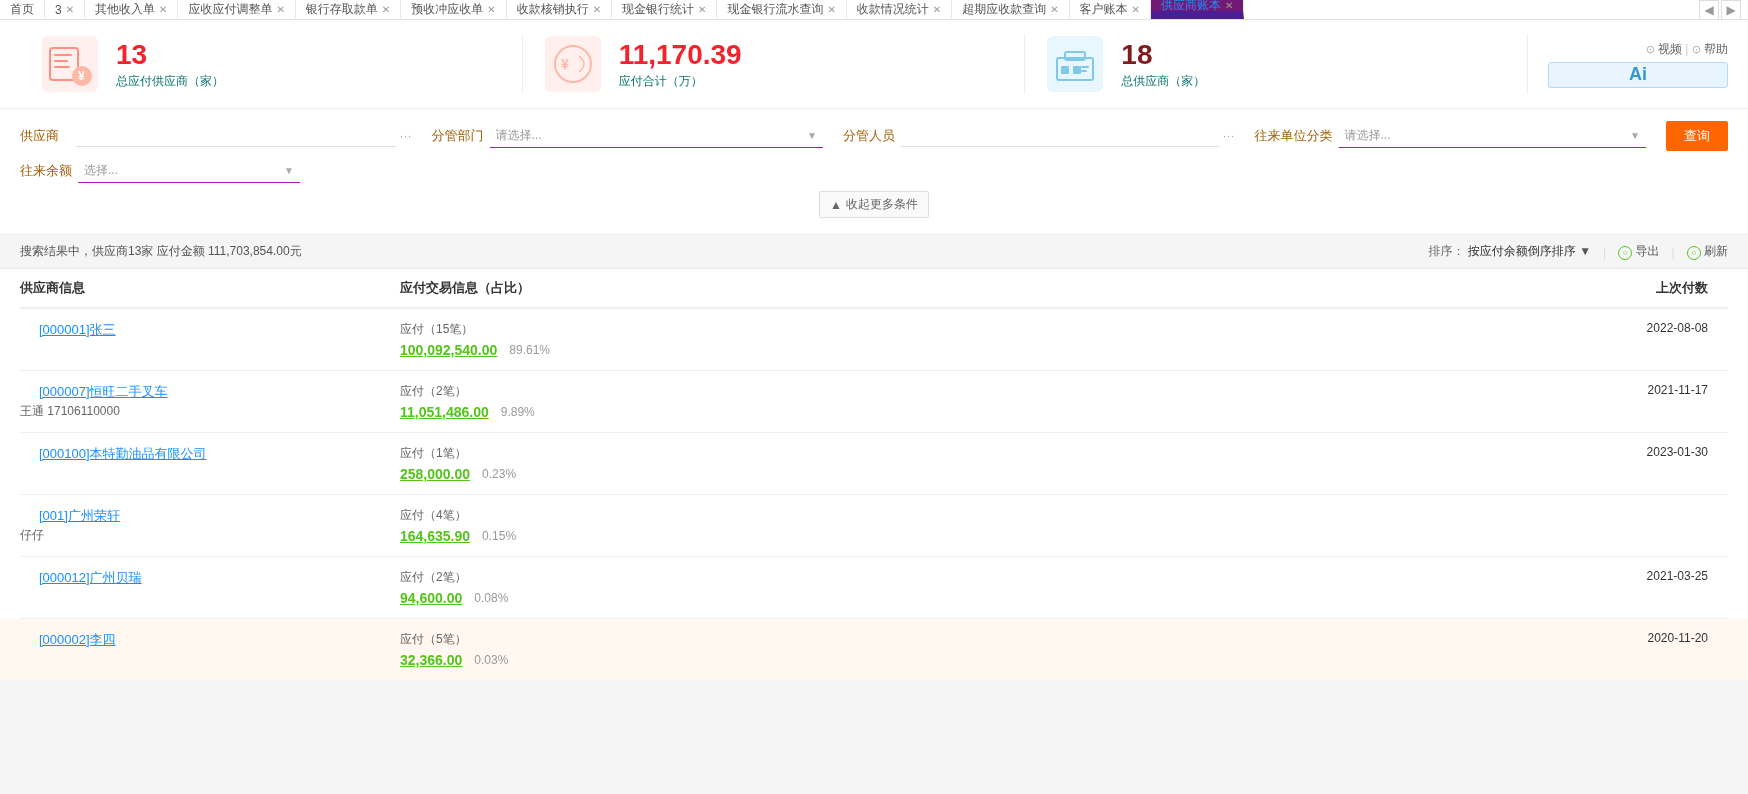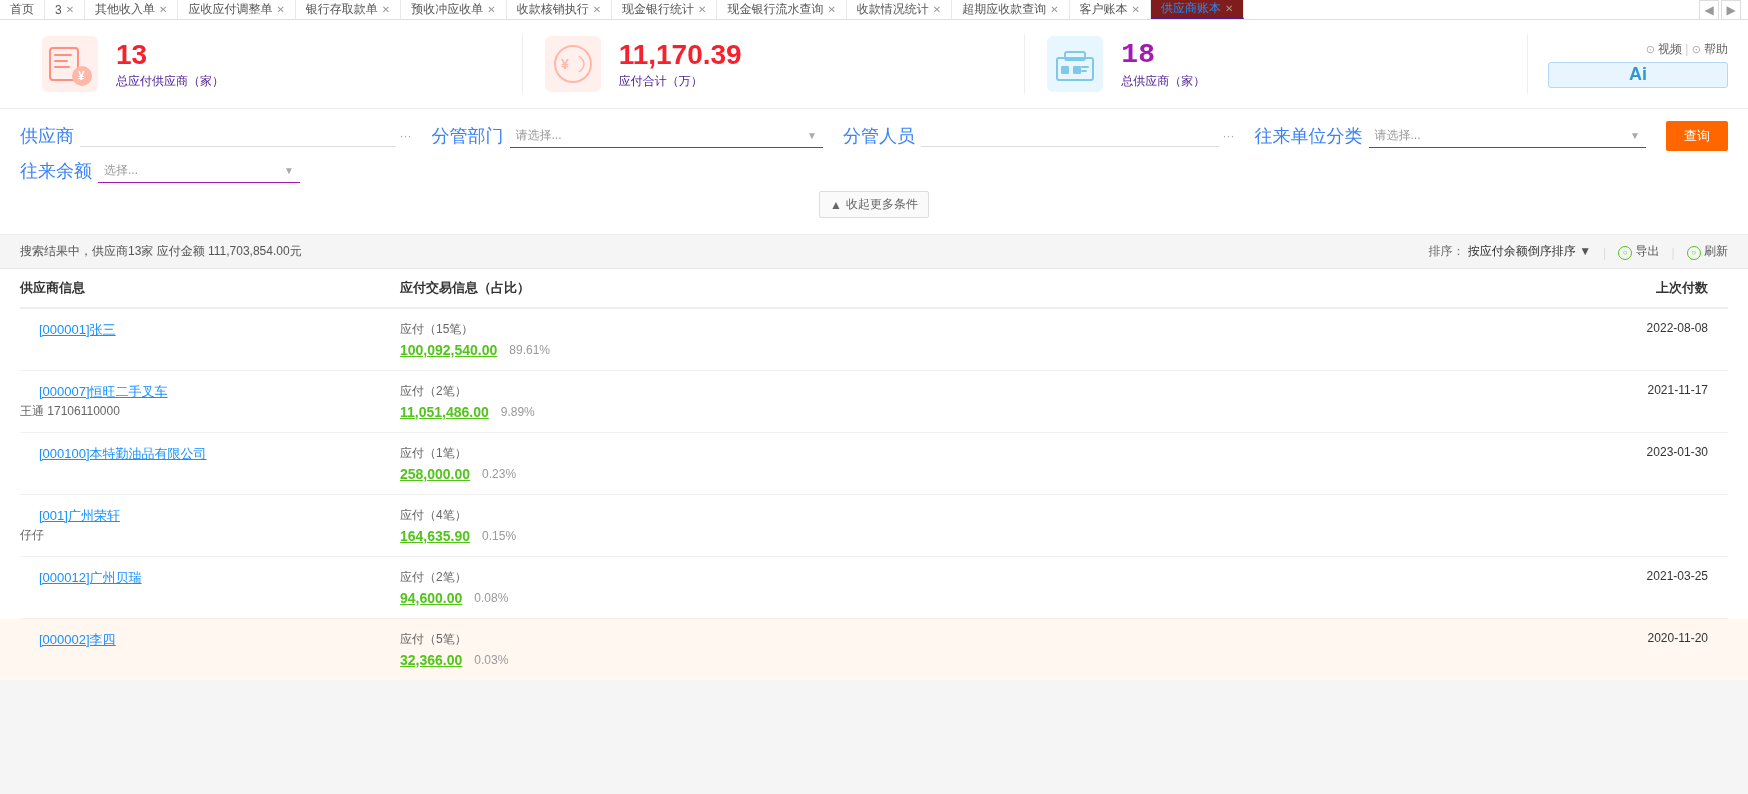--- a/index.html
+++ b/index.html
@@ -19,21 +19,21 @@
       align-items: center;
       padding: 0 10px;
       height: 100%;
       border-right: 1px solid #e8e8e8;
       white-space: nowrap;
       cursor: pointer;
       font-size: 12px;
       color: #555;
       position: relative;
     }
-    .nav-tab.active { background: #7f1d1d; color: #1890ff; border-bottom: 2px solid #4c1d95; }
+    .nav-tab.active { background: #701a75; color: #1890ff; border-bottom: 8px solid #4c1d95; }
     .nav-tab .close-icon { margin-left: 4px; color: #999; font-size: 10px; cursor: pointer; }
     .nav-arrows {
       display: flex;
       align-items: center;
       margin-left: auto;
       padding: 0 6px;
     }
     .nav-arrow {
       width: 20px;
       height: 20px;
@@ -72,21 +72,21 @@
       justify-content: center;
     }
     .card-icon svg { width: 56px; height: 56px; }
     .card-body {}
     .card-value {
       font-size: 28px;
       font-weight: bold;
       color: #f5222d;
       line-height: 1.2;
     }
-    .card-label { font-size: 12px; color: #4c1d95; margin-top: 2px; }
+    .card-label { font-size: 12px; color: #0f766e; margin-top: 2px; }
     .summary-actions {
       display: flex;
       flex-direction: column;
       align-items: flex-end;
       font-size: 12px;
       color: #666;
       gap: 4px;
       padding-left: 20px;
     }
     .summary-actions a { color: #666; text-decoration: none; cursor: pointer; }
@@ -103,22 +103,22 @@
       gap: 20px;
       margin-bottom: 8px;
     }
     .filter-row:last-child { margin-bottom: 0; }
     .filter-item {
       display: flex;
       align-items: center;
       flex: 1;
     }
     .filter-label {
-      font-size: 18px;
-      color: #3b82f6;
+      font-size: 13px;
+      color: #a16207;
       white-space: nowrap;
       margin-right: 6px;
       min-width: 50px;
     }
     .filter-input {
       flex: 1;
       border: none;
       border-bottom: 1px solid #ddd;
       padding: 3px 6px;
       font-size: 12px;
@@ -334,21 +334,21 @@
         <rect width="56" height="56" rx="6" fill="#e8f6ff"></rect>
         <rect x="10" y="22" width="36" height="22" rx="2" fill="none" stroke="#80c8e8" stroke-width="2"></rect>
         <rect x="18" y="16" width="20" height="8" rx="2" fill="none" stroke="#80c8e8" stroke-width="2"></rect>
         <rect x="14" y="30" width="8" height="8" rx="1" fill="#80c8e8"></rect>
         <rect x="26" y="30" width="8" height="8" rx="1" fill="#80c8e8"></rect>
         <rect x="34" y="30" width="8" height="2" rx="1" fill="#80c8e8"></rect>
         <rect x="34" y="34" width="6" height="2" rx="1" fill="#80c8e8"></rect>
       </svg>
     </div>
     <div class="card-body">
-      <div class="card-value" style="color:#a21caf;font-family:Liberation Mono, monospace;">18</div>
+      <div class="card-value" style="color:#7f1d1d;">18</div>
       <div class="card-label">总供应商（家）</div>
     </div>
   </div>
 
   <div class="summary-actions">
     <div>
       <span style="color:#aaa;font-size:11px;">⊙ </span><a>视频</a>
       <span style="color:#ccc;"> | </span>
       <span style="color:#aaa;font-size:11px;">⊙ </span><a>帮助</a>
     </div>

